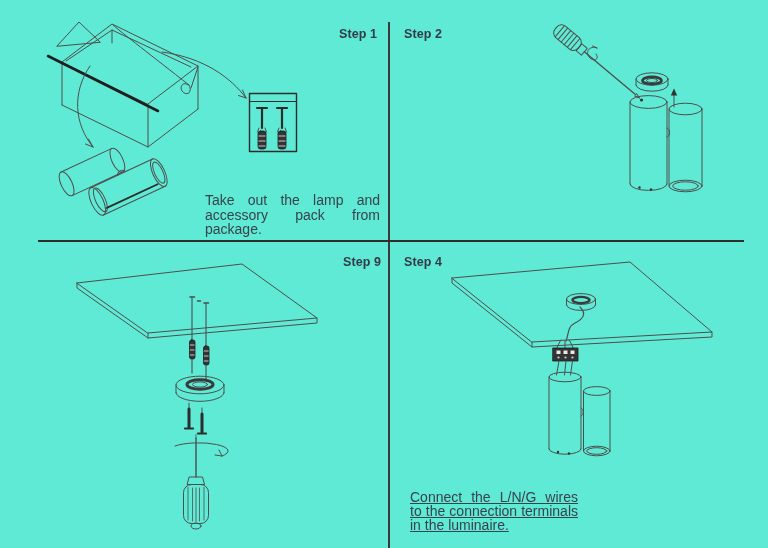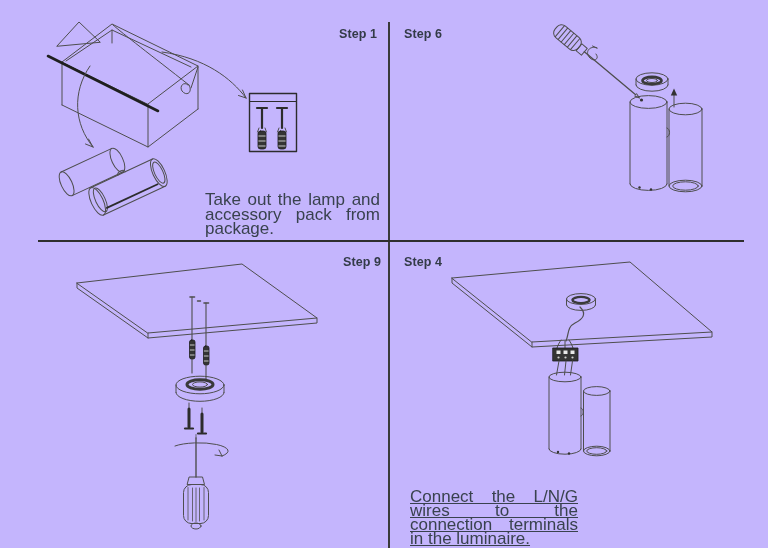--- a/index.html
+++ b/index.html
@@ -1,27 +1,27 @@
 <!DOCTYPE html>
 <html><head>
 <meta charset="utf-8">
 <style>
   html,body{margin:0;padding:0;background:#fff;}
   #sheet{
-    position:relative;width:768px;height:548px;background:#c4b5fd;overflow:hidden;
+    position:relative;width:768px;height:548px;background:#5eead4;overflow:hidden;
     font-family:"Liberation Sans", sans-serif;color:#39424e;
   }
   .divider{position:absolute;background:#3a3a3a;}
   #v-divider{left:388px;top:22px;width:2px;height:526px;}
   #h-divider{left:38px;top:240px;width:706px;height:2px;background:#2e2e2e;}
   .step-label{
     position:absolute;font-size:12.5px;font-weight:bold;letter-spacing:.1px;color:#333b48;
   }
   .caption{
-    position:absolute;font-size:17px;line-height:14.6px;text-align:justify;color:#39424e;
+    position:absolute;font-size:14px;line-height:14.6px;text-align:justify;color:#39424e;
   }
   #caption-1{left:205px;top:193px;width:175px;}
   #caption-2{left:410px;top:193px;width:177px;}
   #caption-3{left:246px;top:460px;width:137px;line-height:13.6px;}
   #caption-4{left:410px;top:490px;width:168px;line-height:14px;text-decoration:underline;}
   .art{position:absolute;}
   svg path,svg ellipse,svg rect,svg line,svg circle{
     stroke:#4e4e4e;fill:none;stroke-width:1;stroke-linecap:round;stroke-linejoin:round;
   }
   svg .bold{stroke:#1f1f1f;stroke-width:2.6;}
@@ -36,21 +36,21 @@
 </style>
 </head>
 <body>
 
 <div id="sheet">
 
   <div id="v-divider" class="divider"></div>
   <div id="h-divider" class="divider"></div>
 
   <div class="step-label" style="left:339px;top:27px;">Step 1</div>
-  <div class="step-label" style="left:404px;top:27px;">Step 6</div>
+  <div class="step-label" style="left:404px;top:27px;">Step 2</div>
   <div class="step-label" style="left:343px;top:255px;">Step 9</div>
   <div class="step-label" style="left:404px;top:255px;">Step 4</div>
 
   <div id="caption-1" class="caption">Take out the lamp and accessory pack from package.</div>
   <div id="caption-4" class="caption">Connect the L/N/G wires to the connection terminals in the luminaire.</div>
 
   <svg class="art" style="left:0;top:0" width="389" height="242" viewBox="0 0 389 242">
     <g>
       <path d="M62,62 L112,24 L198,66 L148,104 Z"></path>
       <path d="M66,61 L112,30 L191,67"></path>

